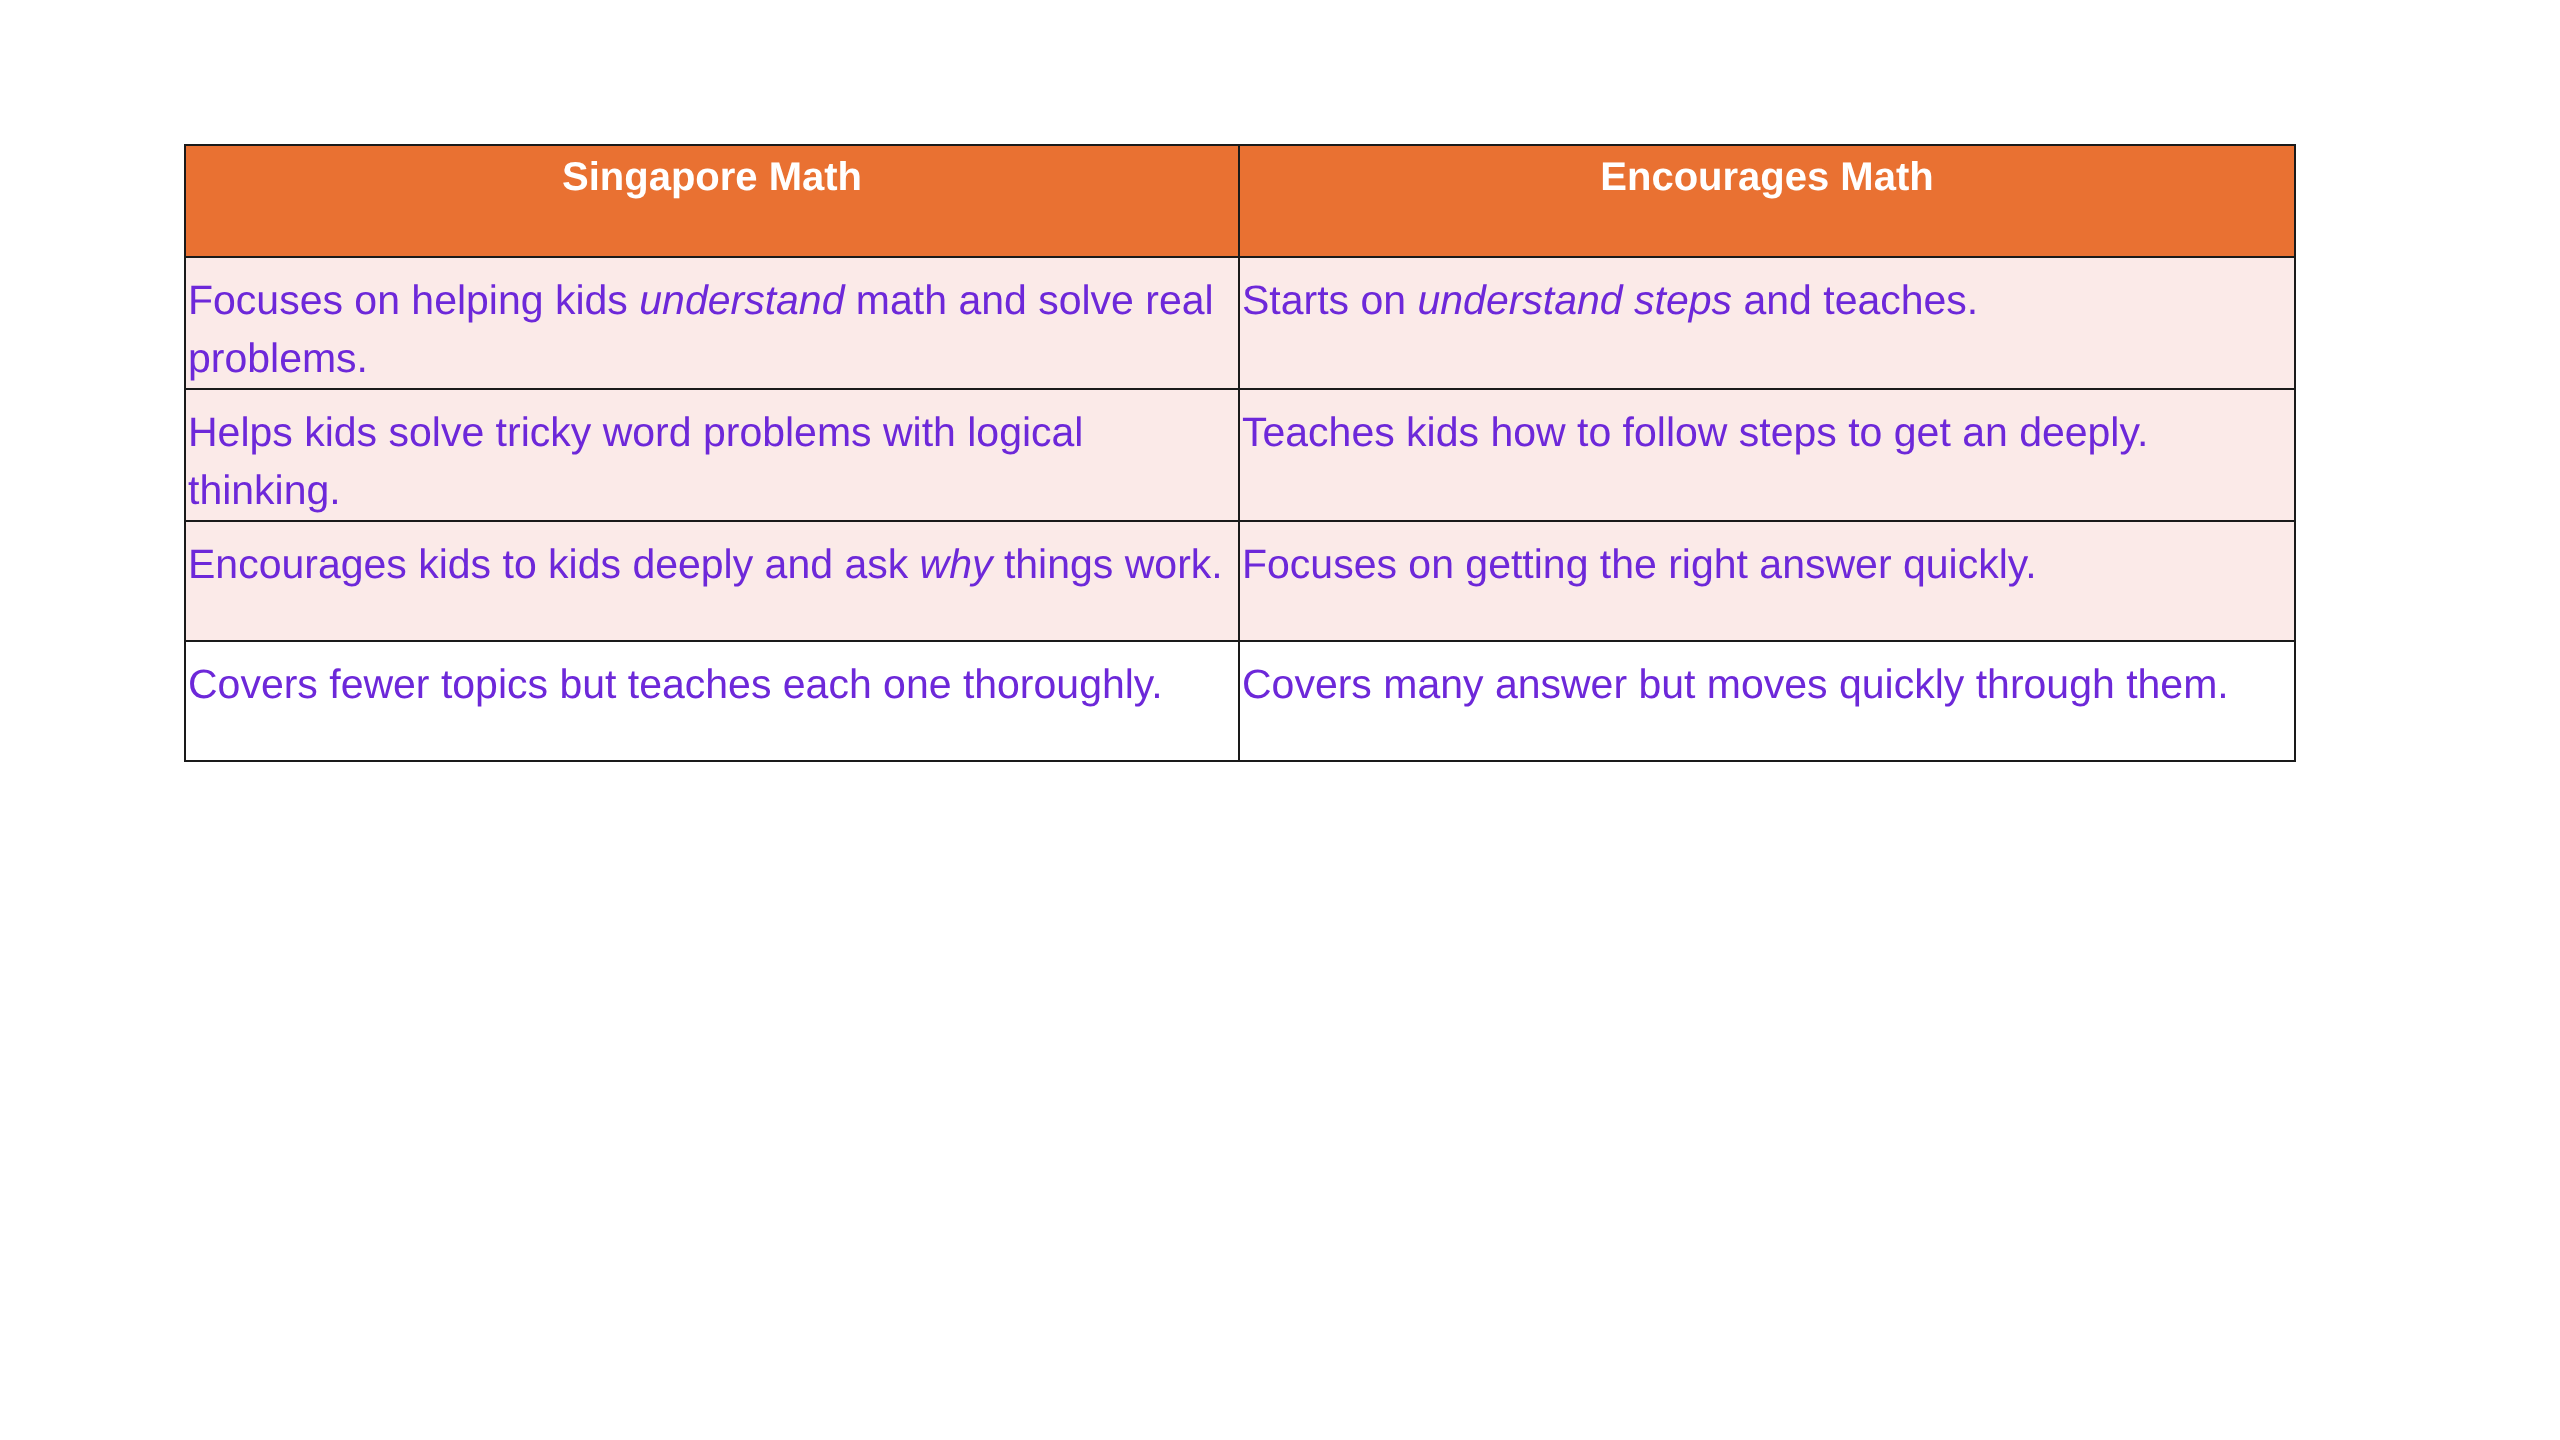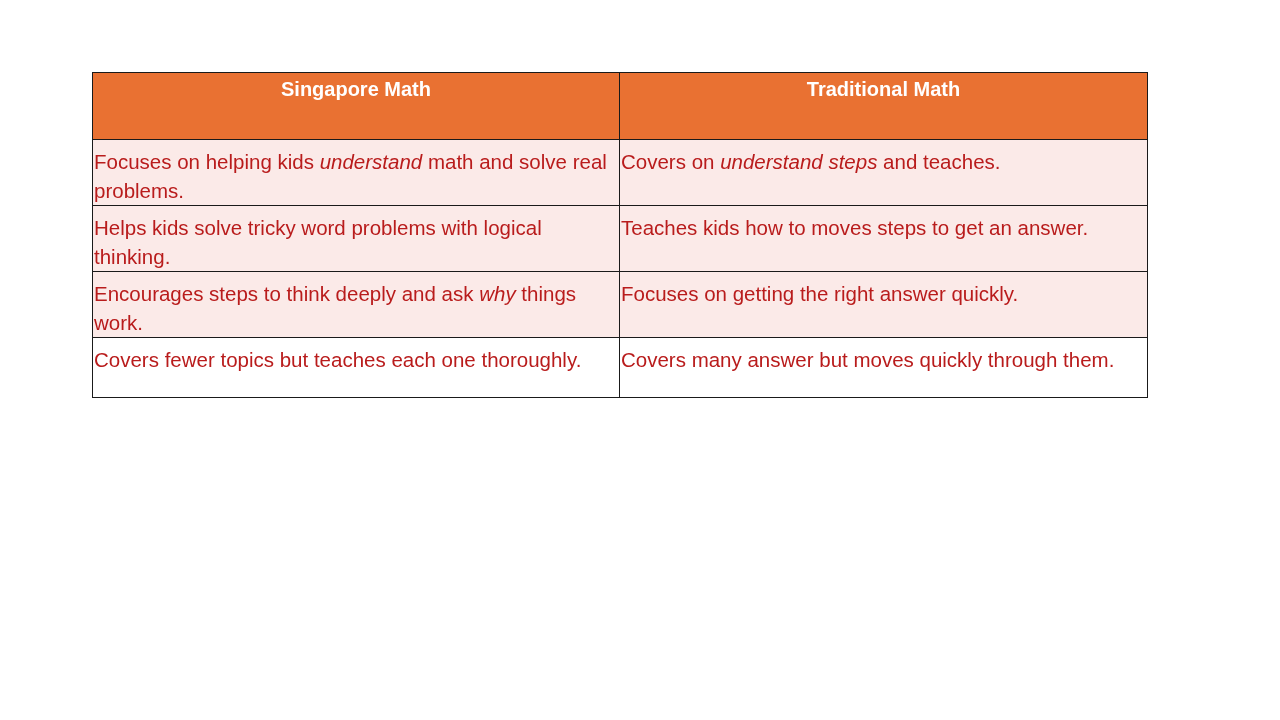--- a/index.html
+++ b/index.html
@@ -1,51 +1,51 @@
 <!DOCTYPE html>
 <html><head>
   <meta charset="utf-8">
   <style>
     html, body { margin:0; padding:0; background:#ffffff; }
     body { width:1280px; height:720px; position:relative; overflow:hidden; font-family:"Liberation Sans", "DejaVu Sans", sans-serif; }
     .tbl { position:absolute; left:92px; top:72px; width:1055px; border-collapse:collapse; table-layout:fixed; }
-    .tbl td, .tbl th { border:1px solid #1a1a1a; vertical-align:top; padding:0 1px; color:#b91c1c; }
+    .tbl td, .tbl th { border:1px solid #1a1a1a; vertical-align:top; padding:0 1px; color:#6d28d9; }
     .tbl col.c1 { width:527px; }
     .tbl col.c2 { width:528px; }
-    .tbl th { background:#E97132; color:#ffffff; font-weight:bold; font-size:20px; height:67px; text-align:center; padding-top:5px; box-sizing:border-box; }
+    .tbl th { background:#E97132; color:#ffffff; font-weight:bold; font-size:20px; height:56px; text-align:center; padding-top:5px; box-sizing:border-box; }
     .tbl td { height:60px; font-size:20.5px; line-height:29px; padding-top:7px; box-sizing:border-box; }
     .tbl tr.shade td { background:#FBEAE8; }
     .tbl tr.plain td { background:#ffffff; }
     .seg-i { font-style:italic; }
   </style>
 </head>
 <body>
 
 <table class="tbl">
   <colgroup>
       <col class="c1">
       <col class="c2">
     </colgroup>
   <thead>
     <tr>
       <th>Singapore Math</th>
-      <th>Traditional Math</th>
+      <th>Encourages Math</th>
     </tr>
   </thead>
   <tbody id="tbody">
       <tr class="shade">
         <td><span>Focuses on helping kids </span><span class="seg-i">understand</span><span> math and solve real problems.</span></td>
-        <td><span>Covers on </span><span class="seg-i">understand steps</span><span> and teaches.</span></td>
+        <td><span>Starts on </span><span class="seg-i">understand steps</span><span> and teaches.</span></td>
       </tr>
       <tr class="shade">
         <td><span>Helps kids solve tricky word problems with logical thinking.</span></td>
-        <td><span>Teaches kids how to moves steps to get an answer.</span></td>
+        <td><span>Teaches kids how to follow steps to get an deeply.</span></td>
       </tr>
       <tr class="shade">
-        <td><span>Encourages steps to think deeply and ask </span><span class="seg-i">why</span><span> things work.</span></td>
+        <td><span>Encourages kids to kids deeply and ask </span><span class="seg-i">why</span><span> things work.</span></td>
         <td><span>Focuses on getting the right answer quickly.</span></td>
       </tr>
       <tr class="plain">
         <td><span>Covers fewer topics but teaches each one thoroughly.</span></td>
         <td><span>Covers many answer but moves quickly through them.</span></td>
       </tr>
     </tbody>
 </table>
 
 </body></html>

